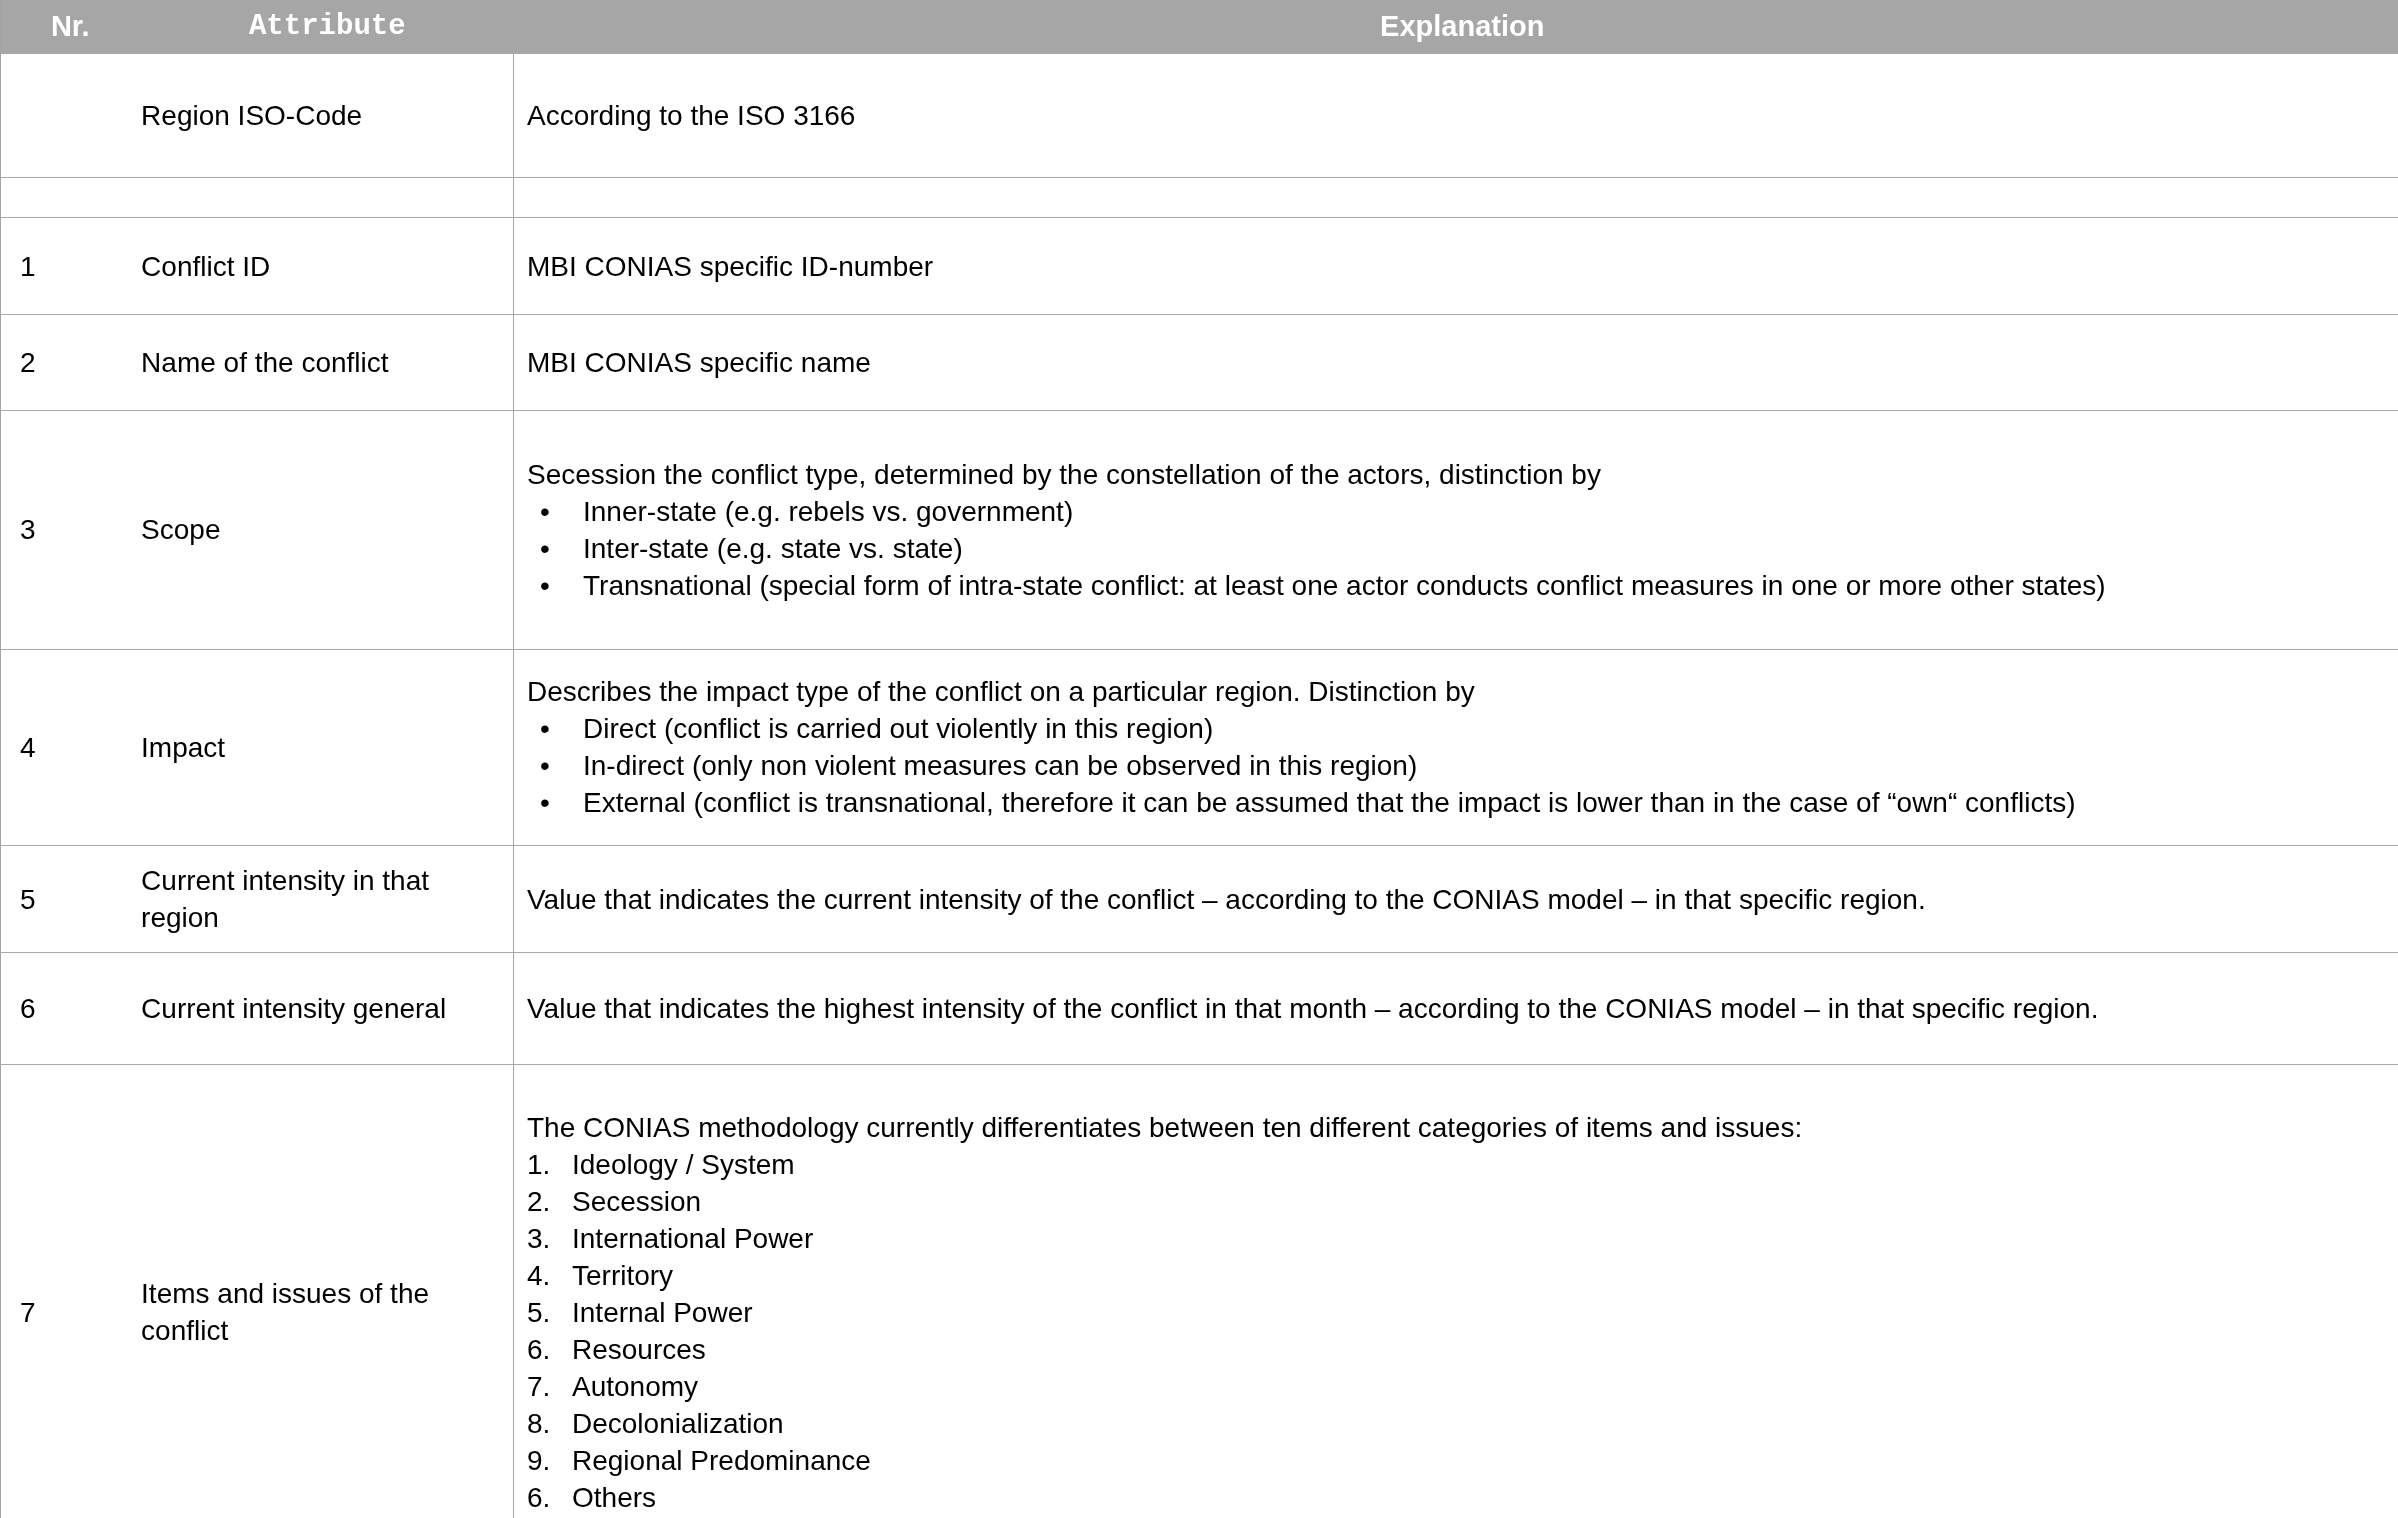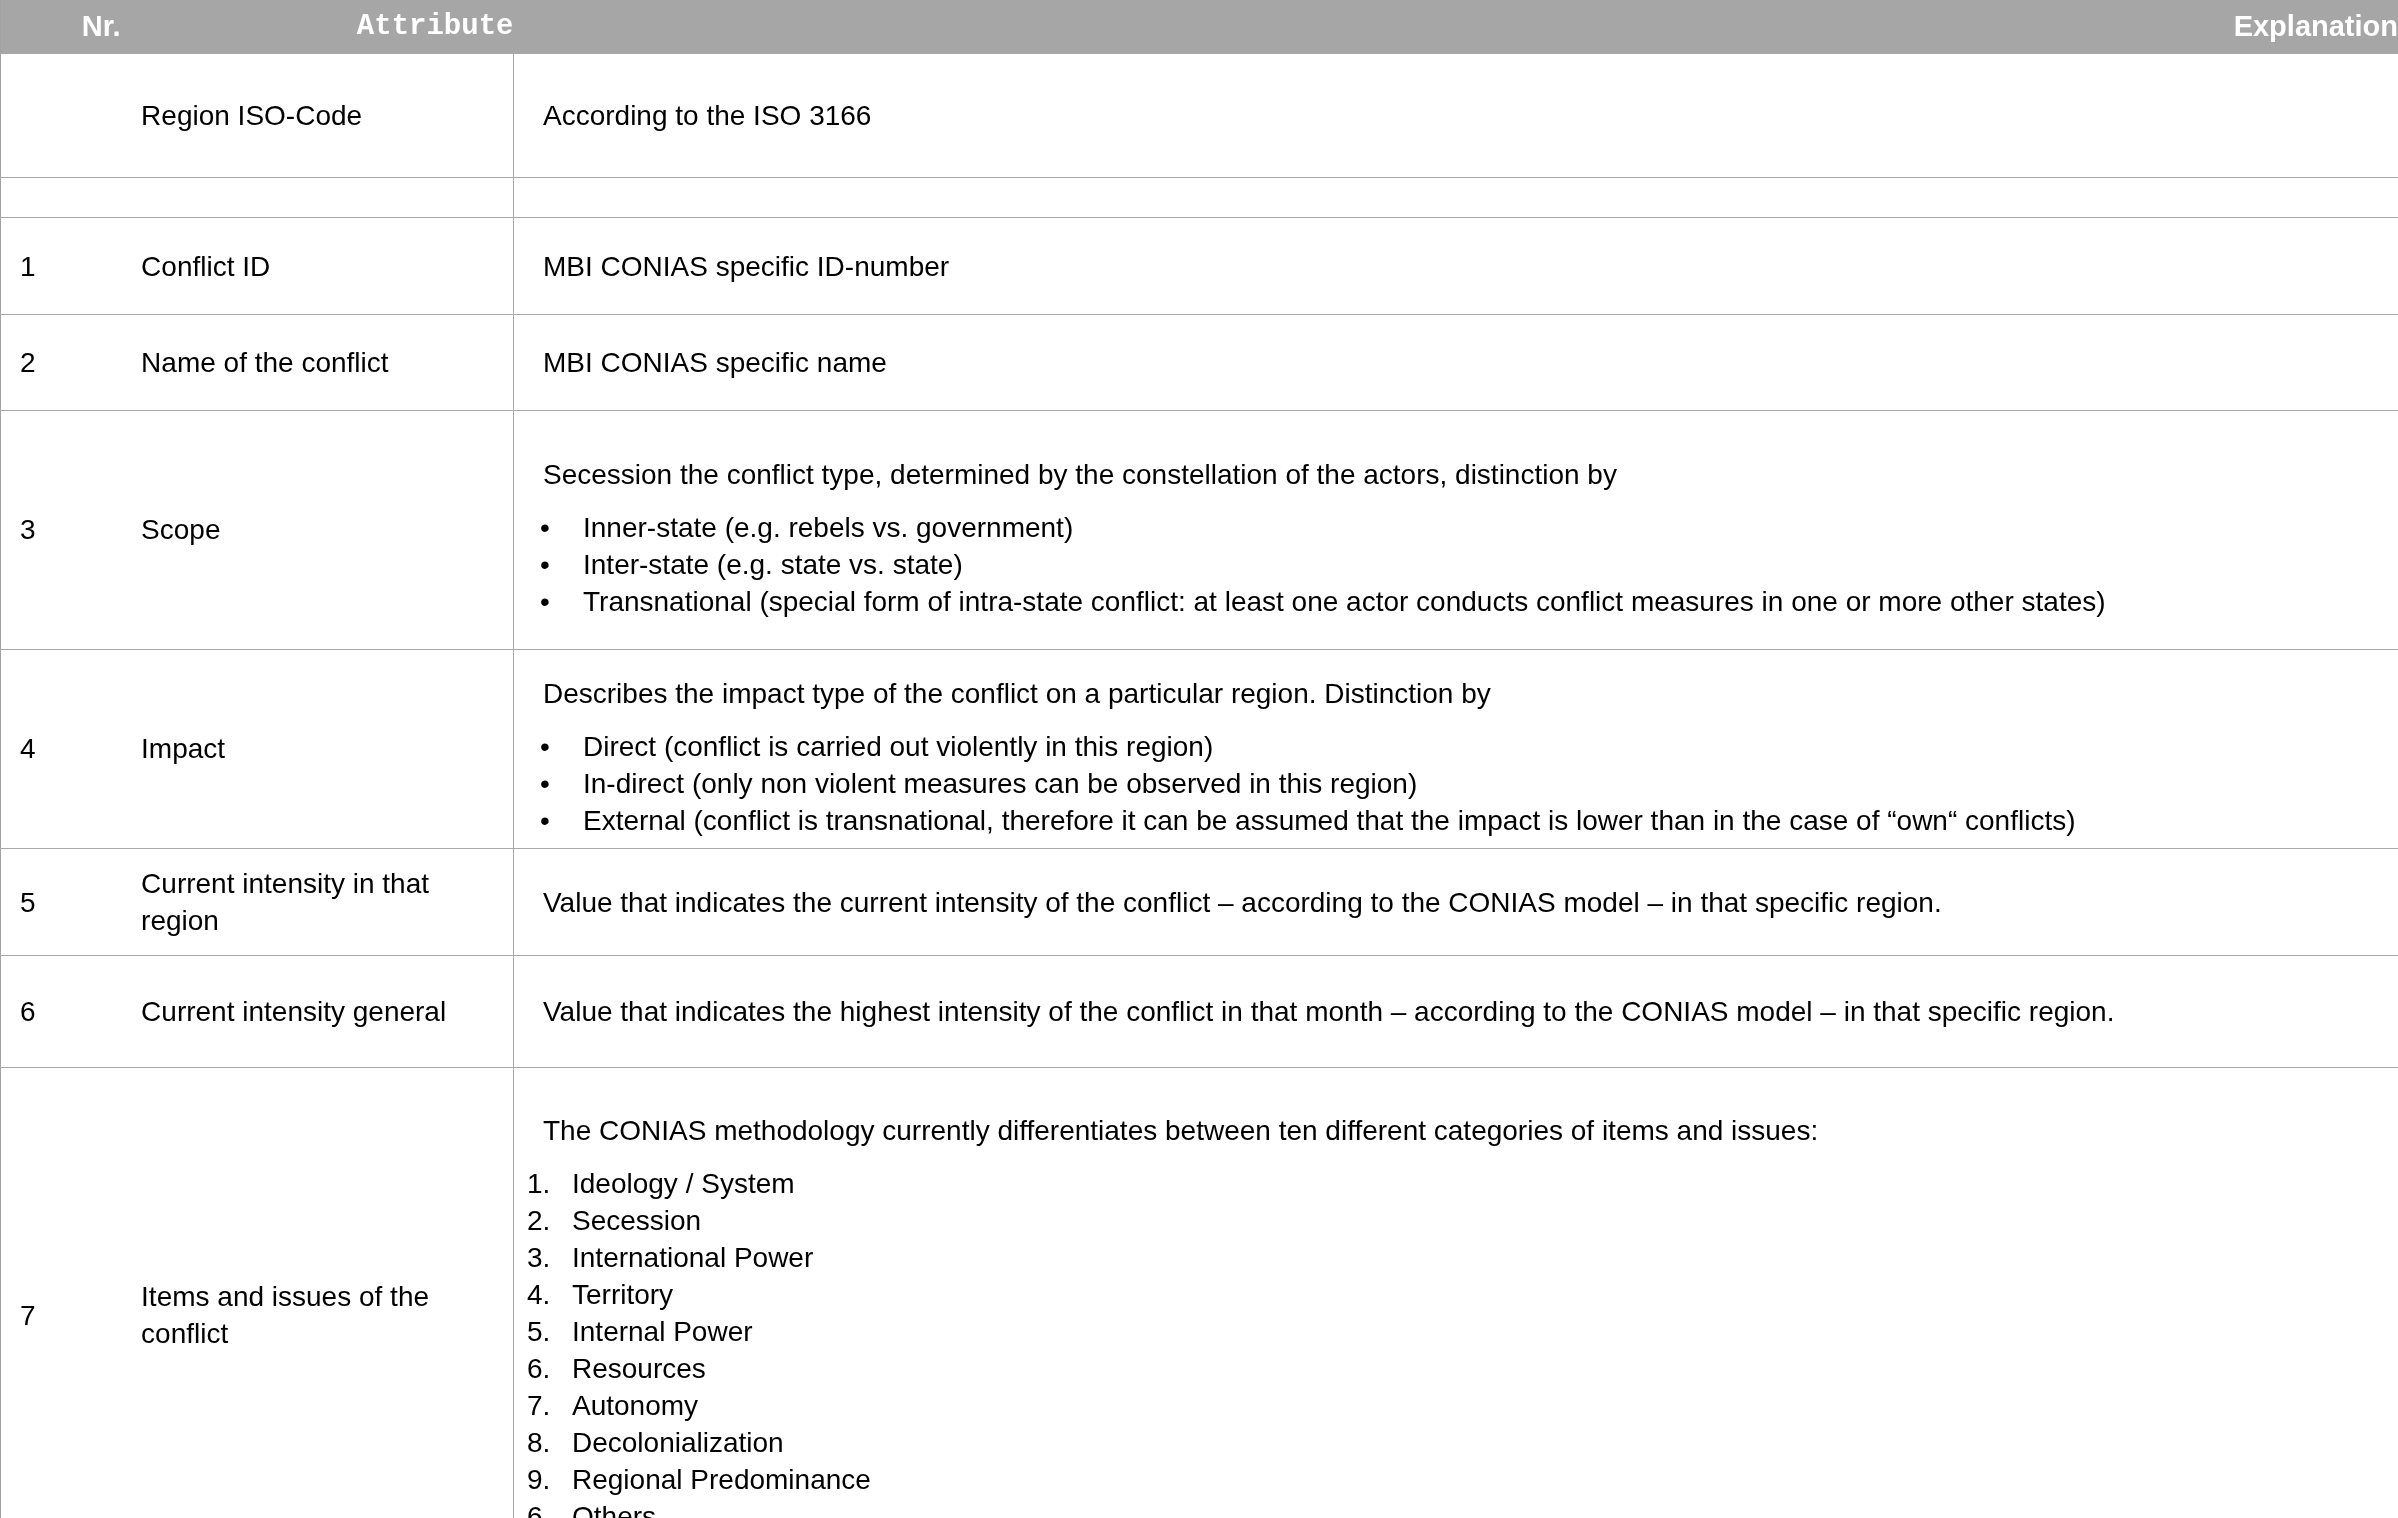--- a/index.html
+++ b/index.html
@@ -22,21 +22,21 @@
   }
   col.c-nr   { width: 120px; }
   col.c-attr { width: 393px; }
 
   
   tr.head th {
     background: #a6a6a6;
     color: #ffffff;
     font-size: 29px;
     font-weight: bold;
-    text-align: right;
+    text-align: center;
     height: 53px;
     padding: 0;
     border: none;
     vertical-align: middle;
   }
   tr.head th.h-nr   { padding-left: 19px; }
   tr.head th.h-attr { padding-left: 20.6px; font-family: Liberation Mono, monospace; }
   tr.head th.h-expl { padding-left: 13px; }
 
   
@@ -45,21 +45,21 @@
     border-bottom: 1.9px solid #a8a8a8;
     vertical-align: middle;
     font-size: 28px;
     line-height: 37px;
     padding: 0;
   }
   td.cell-nr   { padding-left: 19px; }
   td.cell-attr { padding-left: 20.6px; padding-right: 7.5px; }
   td.cell-expl { border-left: 1.9px solid #a8a8a8; padding: 9.4px 19px 9.4px 13px; }
   td.cell-attr .attr-text { display: inline-block; max-width: 309px; }
-  td.cell-expl p { margin: 16px; max-width: 1686px; }
+  td.cell-expl p { margin: 0; max-width: 1686px; }
 
   
   tr.r-iso    td { height: 104px; }
   tr.r-spacer td { height: 20.6px; }
   tr.r-1      td { height: 77px; }
   tr.r-2      td { height: 76px; }
   tr.r-3      td { height: 219px; }
   tr.r-4      td { height: 177px; }
   tr.r-5      td { height: 87px; }
   tr.r-6      td { height: 92px; }

